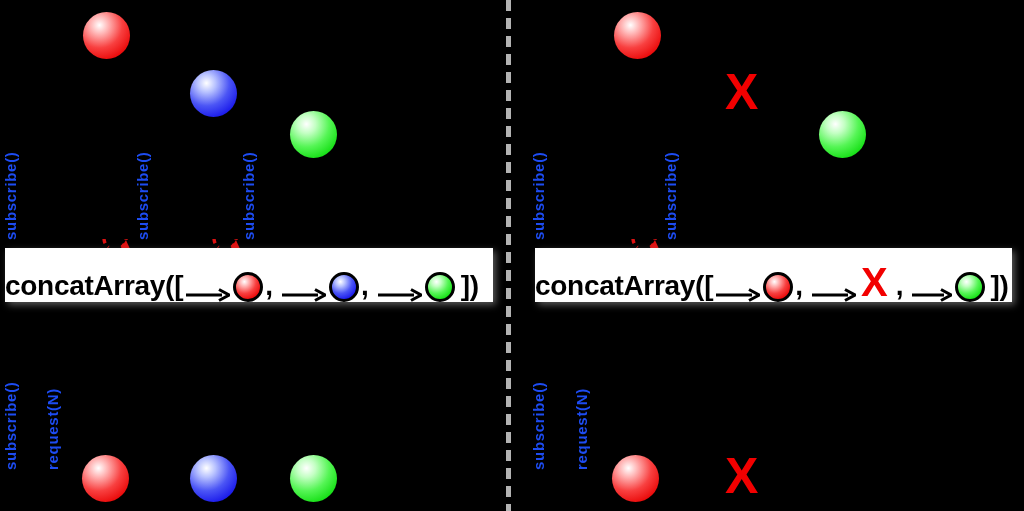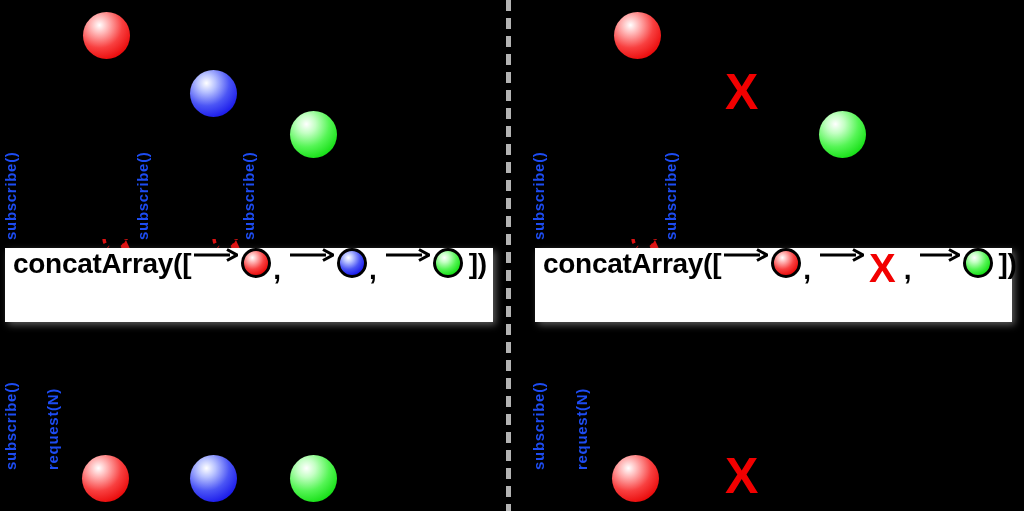--- a/index.html
+++ b/index.html
@@ -11,22 +11,22 @@
            background:repeating-linear-gradient(to bottom,#b3b3b3 0 11px,transparent 11px 18px);}
   
   .marble{position:absolute;width:47px;height:47px;border-radius:50%;}
   .m-red{background:radial-gradient(circle at 35% 28%,#ffffff 0%,#ffb3b3 20%,#f84040 50%,#ea0b0b 78%,#c50000 100%);}
   .m-blue{background:radial-gradient(circle at 35% 28%,#ffffff 0%,#b8c2ff 20%,#4b55f5 50%,#1b1beb 78%,#0f0fc0 100%);}
   .m-green{background:radial-gradient(circle at 35% 28%,#ffffff 0%,#c4ffc4 20%,#55f555 50%,#17e017 78%,#00b300 100%);}
   
   .vtext{position:absolute;white-space:nowrap;transform:rotate(-90deg);transform-origin:0 0;
          font-weight:bold;font-size:15px;letter-spacing:.7px;color:#1d4cf2;}
   
-  .opbox{position:absolute;top:248px;height:74px;background:#fff;display:flex;align-items:flex-start;
-         gap:2px;padding-left:8px;box-sizing:border-box;box-shadow:3px 3px 7px rgba(135,135,135,.65);}
+  .opbox{position:absolute;top:248px;height:54px;background:#fff;display:flex;align-items:flex-end;
+         gap:2px;box-sizing:border-box;box-shadow:3px 3px 7px rgba(135,135,135,.65);}
   .optext{font-weight:bold;font-size:28px;color:#000;letter-spacing:-.3px;flex:none;}
   .comma{font-weight:bold;font-size:28px;color:#000;margin:6px 6px 0 0;flex:none;}
   .mini{width:24px;height:24px;border:3px solid #000;border-radius:50%;flex:none;}
   .arr{flex:none;margin:0 1px;}
   
   .xmark{position:absolute;font-weight:bold;font-size:50px;line-height:1;color:#f20000;}
   .xmini{font-weight:bold;font-size:40px;line-height:1;color:#f20000;flex:none;margin:0 2px;}
   .arc{position:absolute;width:36px;height:30px;}
 </style>
 </head>

